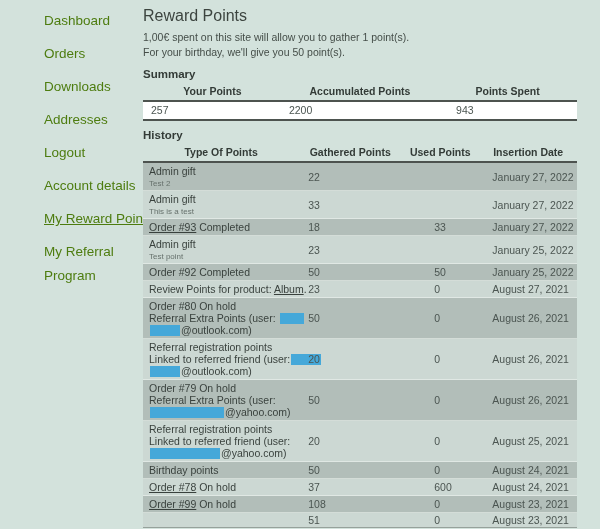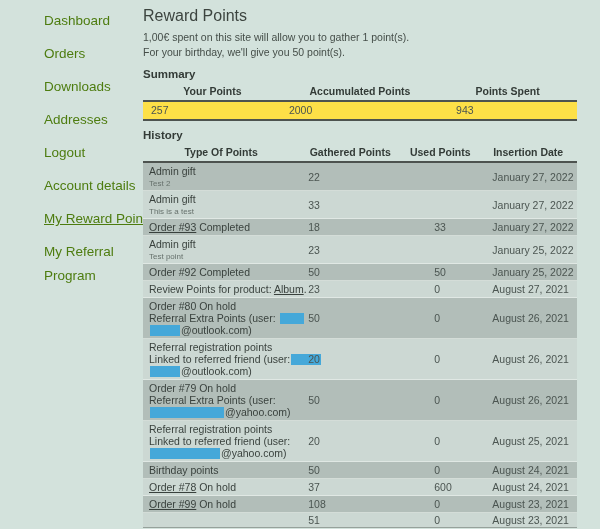--- a/index.html
+++ b/index.html
@@ -26,21 +26,21 @@
   .intro p{margin:0;font-size:10.5px;line-height:15px;color:#454e49;}
   .section-heading{font-size:11.5px;font-weight:700;margin:8px 0 3px;color:#333b37;}
 
   table{width:434px;border-collapse:collapse;table-layout:fixed;}
   th{font-size:10.5px;font-weight:700;text-align:center;padding:2px 0 3px;color:#333b37;}
   td{font-size:10.5px;padding:1px 0;color:#4b5551;vertical-align:middle;}
 
   
   .summary-table .c1{width:32%;} .summary-table .c2{width:36%;} .summary-table .c3{width:32%;}
   .summary-table tbody tr{
-    background:#fde047;
+    background:#ffffff;
     border-top:2px solid #4d534f;border-bottom:2px solid #4d534f;
   }
   .summary-table tbody td{padding-top:2px;padding-bottom:2px;line-height:13px;}
   .summary-table tbody td:nth-child(1){padding-left:8px;}
   .summary-table tbody td:nth-child(2){padding-left:7px;}
   .summary-table tbody td:nth-child(3){padding-left:18px;}
 
   
   .history-table .c1{width:36%;} .history-table .c2{width:23.5%;}
   .history-table .c3{width:18%;} .history-table .c4{width:22.5%;}
@@ -95,21 +95,21 @@
       <thead>
         <tr>
           <th>Your Points</th>
           <th>Accumulated Points</th>
           <th>Points Spent</th>
         </tr>
       </thead>
       <tbody>
         <tr>
           <td>257</td>
-          <td>2000</td>
+          <td>2200</td>
           <td>943</td>
         </tr>
       </tbody>
     </table>
 
     <h2 class="section-heading">History</h2>
     <table class="history-table">
       <colgroup>
           <col class="c1">
           <col class="c2">

